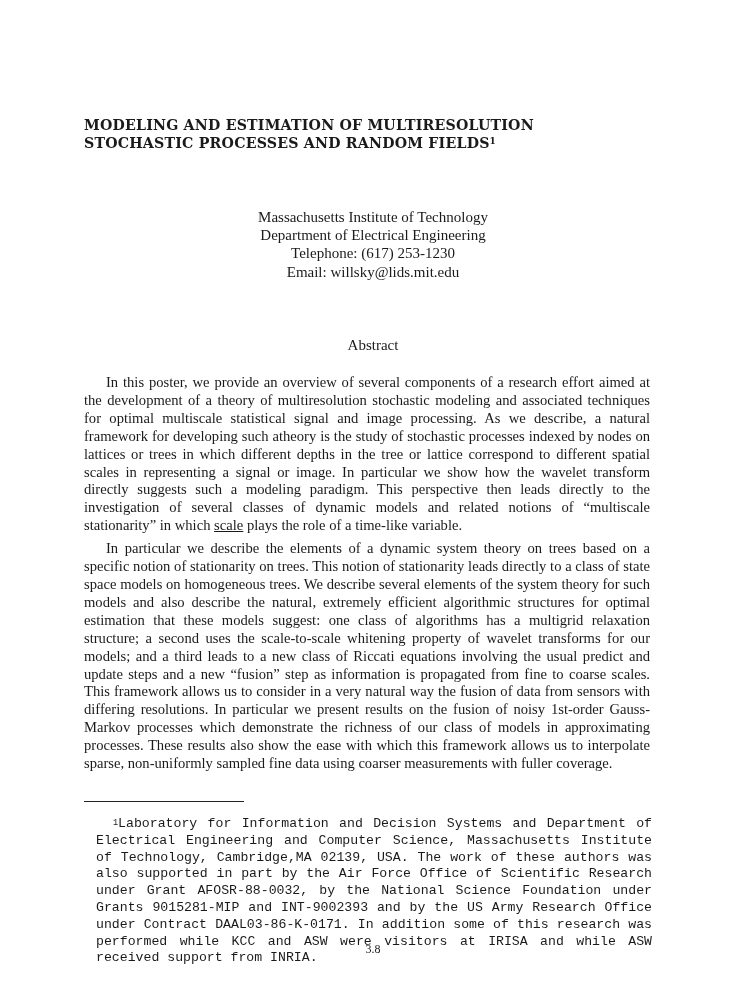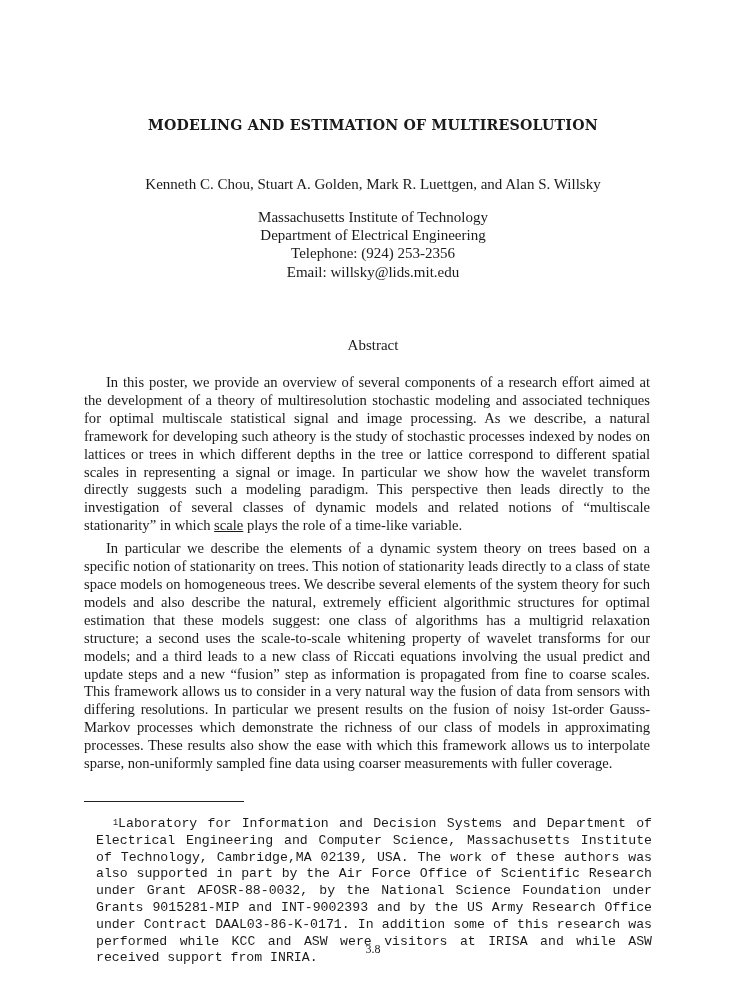--- a/index.html
+++ b/index.html
@@ -4,21 +4,21 @@
 <style>
   html, body { margin: 0; padding: 0; background: #ffffff; }
   body {
     width: 755px; height: 1000px; position: relative; overflow: hidden;
     font-family: "DejaVu Serif", "Liberation Serif", serif;
     color: #1a1a1a;
   }
   .page { position: absolute; left: 0; top: 0; width: 755px; height: 1000px; }
   .title {
     position: absolute; left: 84px; width: 578px; top: 116px;
-    text-align: center; font-weight: bold; font-size: 14.2px; line-height: 18px;
+    text-align: left; font-weight: bold; font-size: 14.2px; line-height: 18px;
     letter-spacing: 0.2px;
   }
   .title sup { font-size: 9px; vertical-align: top; position: relative; top: -2px; }
   .authors {
     position: absolute; left: 84px; width: 578px; top: 175px;
     text-align: center; font-size: 14px; line-height: 18px;
     font-family: "Liberation Serif", "DejaVu Serif", serif; font-size: 15px;
   }
   .affil {
     position: absolute; left: 84px; width: 578px; top: 208px;
@@ -52,28 +52,28 @@
     text-align: center; font-family: "Liberation Serif", serif; font-size: 12px;
   }
 </style>
 </head>
 <body>
 
 <div class="page">
 
   <div class="title">
     <div>MODELING AND ESTIMATION OF MULTIRESOLUTION</div>
+    <div><span>STOCHASTIC PROCESSES AND RANDOM FIELDS</span><sup>1</sup></div>
   </div>
 
-  <div class="authors">Kenneth C. Chou, Stuart A. Golden, Mark R. Luettgen, and Alan S. Willsky</div>
 
   <div class="affil">
     <div>Massachusetts Institute of Technology</div>
     <div>Department of Electrical Engineering</div>
-    <div>Telephone: (924) 253-2356</div>
+    <div>Telephone: (617) 253-1230</div>
     <div>Email: willsky@lids.mit.edu</div>
   </div>
 
   <div class="abstract-head">Abstract</div>
 
   <div class="body">
     <p><span>In this poster, we provide an overview of several components of a research effort aimed at the development of a theory of multiresolution stochastic modeling and associated techniques for optimal multiscale statistical signal and image processing.  As we describe, a natural framework for developing such atheory is the study of stochastic processes indexed by nodes on lattices or trees in which different depths in the tree or lattice correspond to different spatial scales in representing a signal or image.  In particular we show how the wavelet transform directly suggests such a modeling paradigm. This perspective then leads directly to the investigation of several classes of dynamic models and related notions of “multiscale stationarity” in which </span><u>scale</u><span> plays the role of a time-like variable.</span></p>
     <p>In particular we describe the elements of a dynamic system theory on trees based on a specific notion of stationarity on trees.  This notion of stationarity leads directly to a class of state space models on homogeneous trees.  We describe several elements of the system theory for such models and also describe the natural, extremely efficient algorithmic structures for optimal estimation that these models suggest: one class of algorithms has a multigrid relaxation structure; a second uses the scale-to-scale whitening property of wavelet transforms for our models; and a third leads to a new class of Riccati equations involving the usual predict and update steps and a new “fusion” step as information is propagated from fine to coarse scales.  This framework allows us to consider in a very natural way the fusion of data from sensors with differing resolutions.  In particular we present results on the fusion of noisy 1st-order Gauss-Markov processes which demonstrate the richness of our class of models in approximating processes.  These results also show the ease with which this framework allows us to interpolate sparse, non-uniformly sampled fine data using coarser measurements with fuller coverage.</p>
   </div>
 

